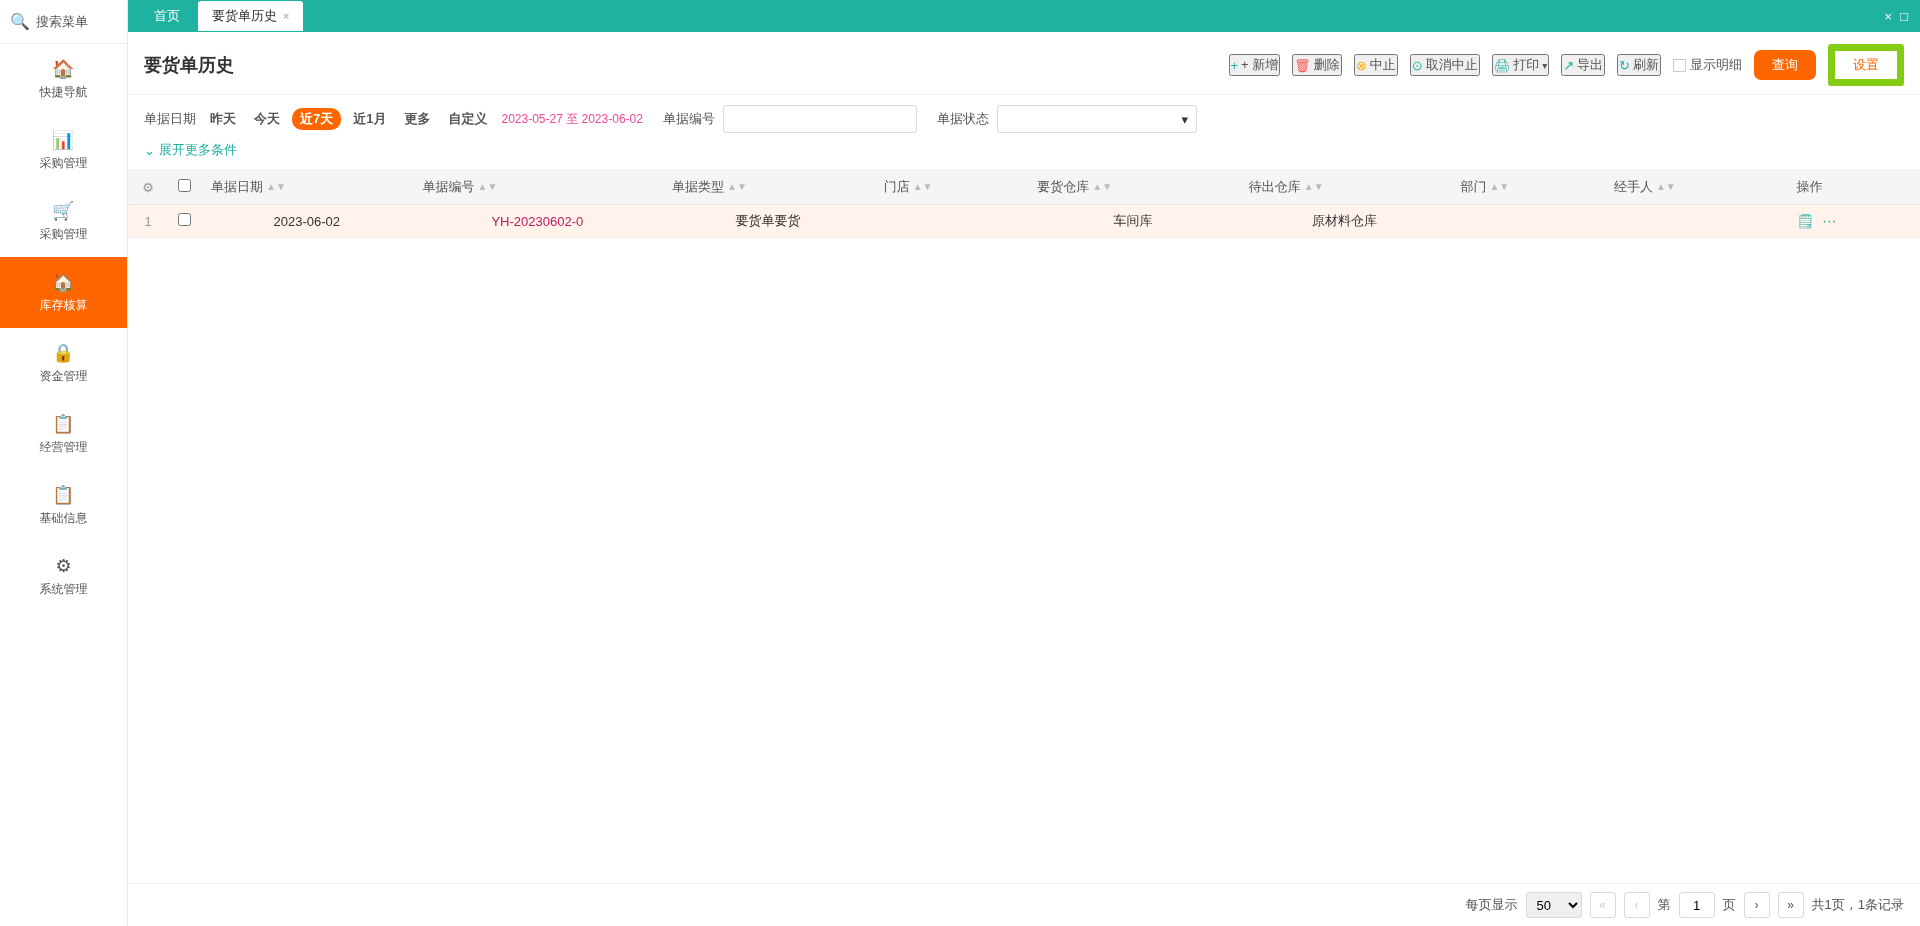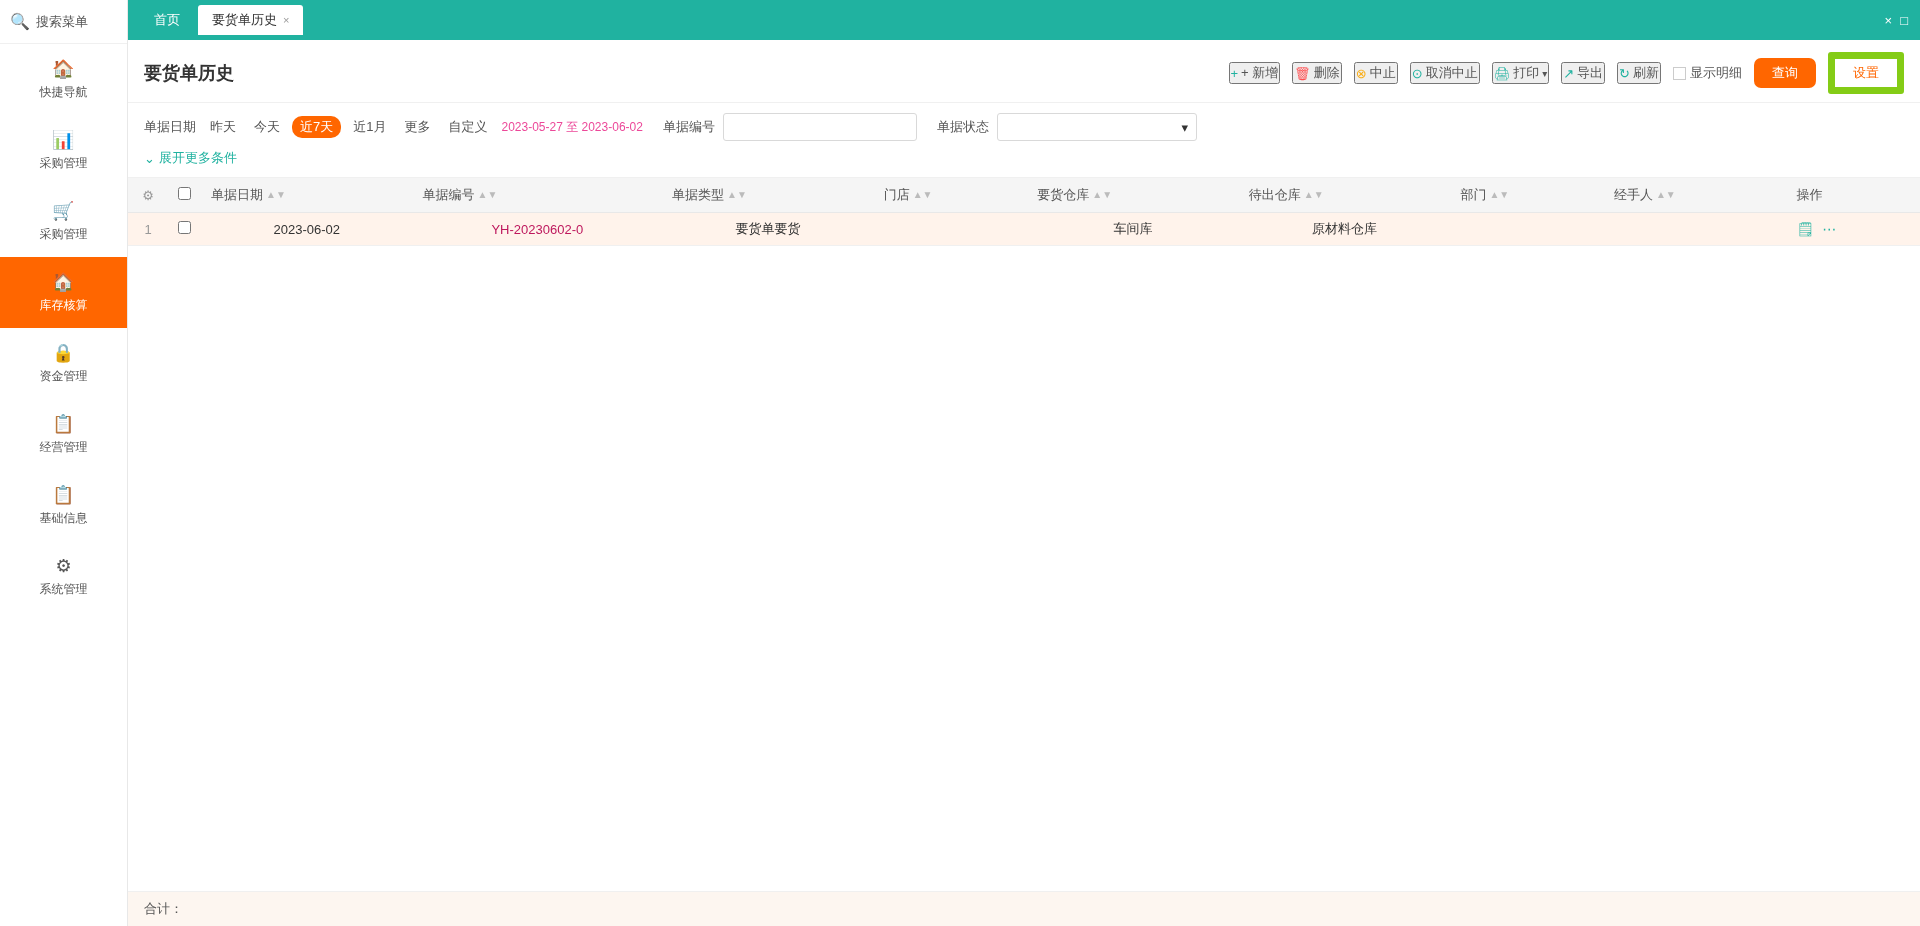--- a/index.html
+++ b/index.html
@@ -11,21 +11,21 @@
     .sidebar-item { padding: 14px 10px; display: flex; flex-direction: column; align-items: center; gap: 4px; cursor: pointer; color: #555; font-size: 12px; }
     .sidebar-item.active { background: #ff6600; color: #fff; }
     .sidebar-item .icon { font-size: 18px; }
     .sidebar-search .icon { font-size: 16px; }
     .sidebar-search .label { font-size: 13px; }
 
     
     .main { flex: 1; display: flex; flex-direction: column; overflow: hidden; }
 
     
-    .topbar { background: #20b2a0; height: 40px; display: flex; align-items: center; padding: 0 12px; gap: 4px; flex-shrink: 0; }
+    .topbar { background: #20b2a0; height: 32px; display: flex; align-items: center; padding: 0 12px; gap: 4px; flex-shrink: 0; }
     .topbar-tab { padding: 6px 14px; color: #fff; cursor: pointer; font-size: 13px; border-radius: 3px 3px 0 0; display: flex; align-items: center; gap: 6px; }
     .topbar-tab.home { background: transparent; }
     .topbar-tab.active { background: #fff; color: #333; }
     .topbar-tab .close-btn { font-size: 11px; color: #999; cursor: pointer; }
     .topbar-right { margin-left: auto; display: flex; align-items: center; gap: 8px; color: #fff; font-size: 13px; }
     .topbar-right span { cursor: pointer; }
 
     
     .content { flex: 1; background: #fff; display: flex; flex-direction: column; overflow: hidden; margin: 0; }
 
@@ -39,21 +39,21 @@
     .btn-query { background: #ff6600; color: #fff; border: none; padding: 6px 18px; border-radius: 7px; cursor: pointer; font-size: 13px; }
     .btn-setting { background: #fff; color: #ff6600; border: 7px solid #84cc16; padding: 5px 18px; border-radius: 3px; cursor: pointer; font-size: 13px; }
     .display-detail { display: flex; align-items: center; gap: 4px; font-size: 13px; color: #555; cursor: pointer; }
     .checkbox-small { width: 13px; height: 13px; border: 1px solid #ccc; display: inline-block; }
 
     
     .filter-bar { padding: 10px 16px; background: #fff; flex-shrink: 0; border-bottom: 1px solid #f0f0f0; }
     .filter-row { display: flex; align-items: center; gap: 20px; flex-wrap: wrap; }
     .filter-item { display: flex; align-items: center; gap: 8px; }
     .filter-label { color: #555; white-space: nowrap; font-size: 13px; }
-    .filter-date-options { display: flex; align-items: center; gap: 6px; }
+    .filter-date-options { display: flex; align-items: center; gap: 6px; font-weight: bold; }
     .date-option { font-size: 13px; color: #555; cursor: pointer; padding: 2px 6px; border-radius: 3px; }
     .date-option.active { background: #ff6600; color: #fff; border-radius: 10px; padding: 2px 8px; }
     .date-range { font-size: 12px; color: #ec4899; }
     .filter-input { border: 1px solid #d9d9d9; border-radius: 3px; padding: 4px 8px; font-size: 13px; outline: none; min-width: 180px; height: 28px; }
     .filter-select { border: 1px solid #d9d9d9; border-radius: 3px; padding: 4px 8px; font-size: 13px; outline: none; min-width: 180px; height: 28px; display: flex; align-items: center; justify-content: space-between; background: #fff; cursor: pointer; }
     .expand-btn { display: flex; align-items: center; gap: 4px; color: #20b2a0; cursor: pointer; font-size: 13px; margin-top: 8px; }
 
     
     .table-container { flex: 1; overflow: auto; }
     table { width: 100%; border-collapse: collapse; font-size: 13px; }
@@ -290,18 +290,31 @@
         <div class="action-icons">
           <span class="action-icon" title="查看">🗒</span>
           <span class="action-icon" title="更多">⋯</span>
         </div>
       </td>
     </tr>
           </tbody>
       </table>
     </div>
 
-    <div class="table-footer">
-      <span>合计：</span>
-    </div>
-
+
+    <div class="pagination-bar">
+      <span>每页显示</span>
+      <select class="page-size-select">
+        <option>50</option>
+        <option>100</option>
+        <option>200</option>
+      </select>
+      <div class="page-btn disabled">«</div>
+      <div class="page-btn disabled">‹</div>
+      <span>第</span>
+      <input class="page-input" type="text" value="1" style="">
+      <span>页</span>
+      <div class="page-btn">›</div>
+      <div class="page-btn">»</div>
+      <span>共1页，1条记录</span>
+    </div>
   </div>
 </div>
 
 </body></html>

